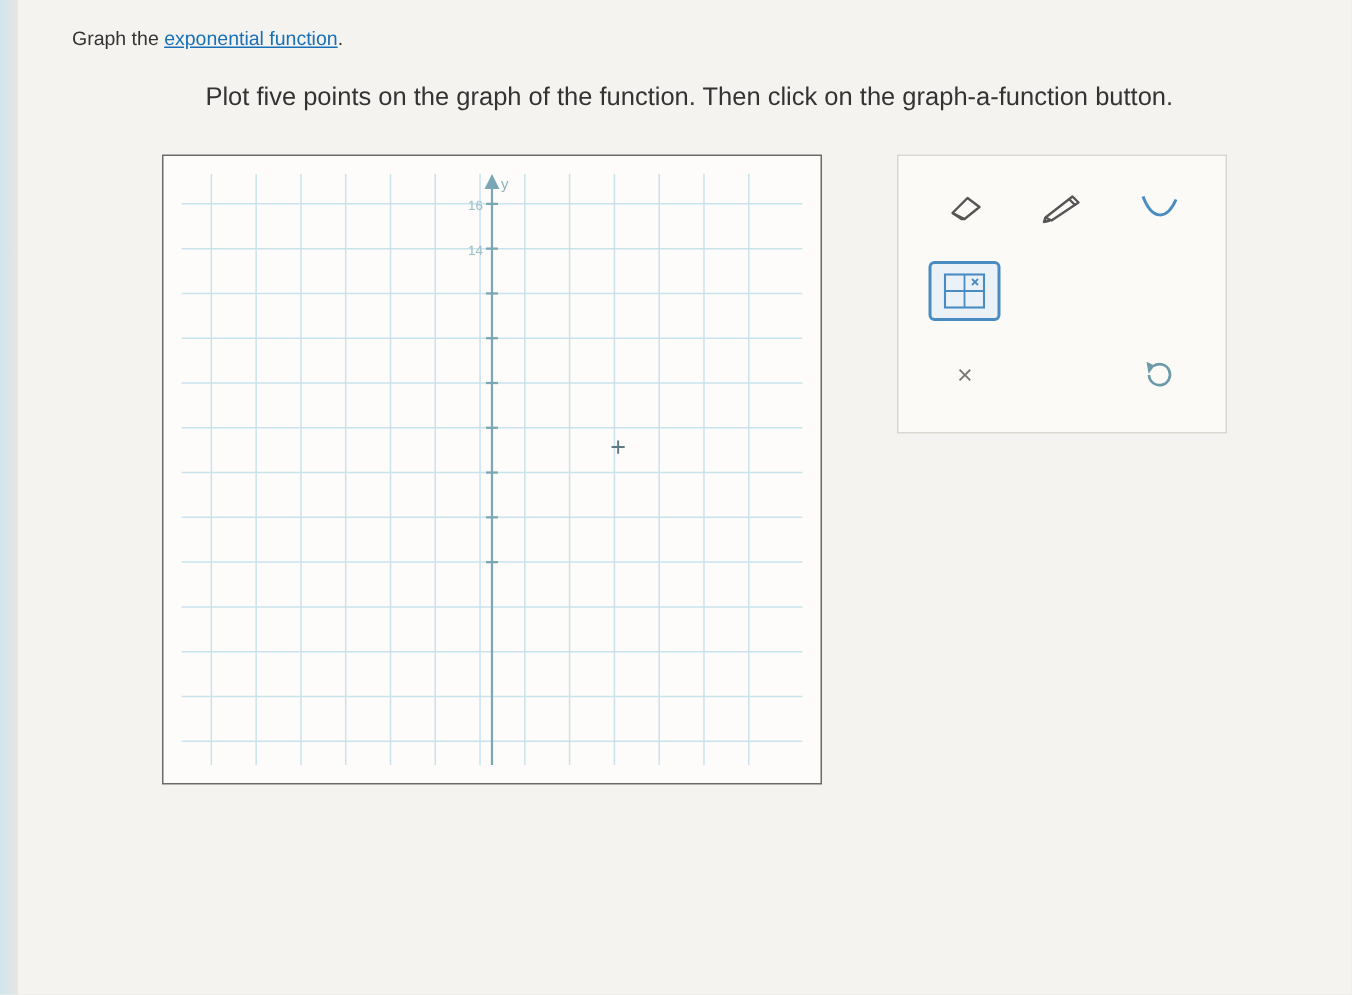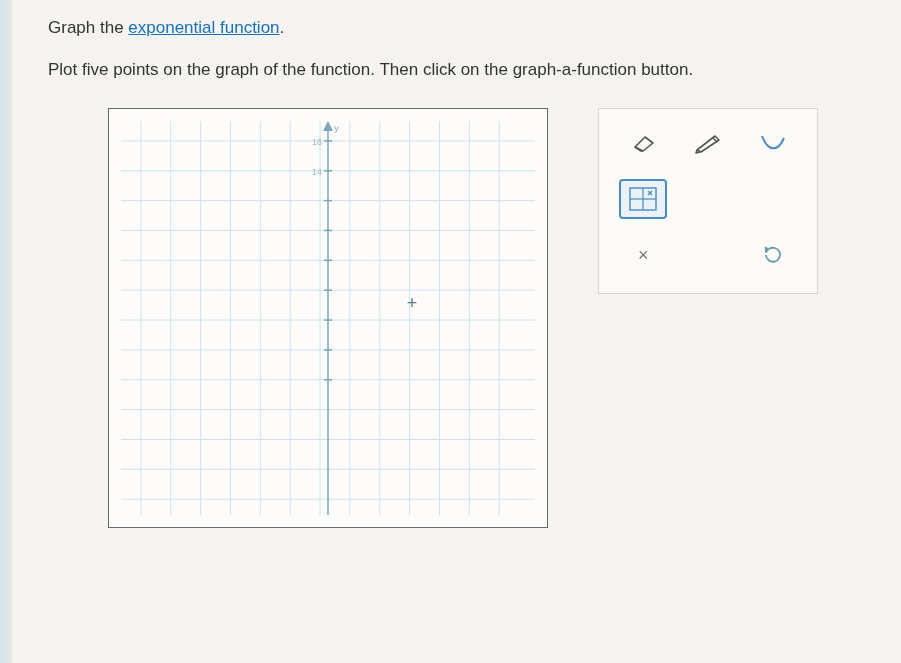--- a/index.html
+++ b/index.html
@@ -16,21 +16,21 @@
     padding: 18px 30px 30px 36px;
     min-height: 663px;
     border-left: 4px solid #d8e6ea;
   }
   .sidebar-tint {
     position: absolute;
     left: 0; top: 0; width: 12px; height: 663px;
     background: linear-gradient(to right,#cfe5ec,#e8e6e3);
   }
   .prompt-line {
-    font-size: 17px;
+    font-size: 13px;
     color: #333;
     margin-bottom: 22px;
   }
   .hyperlink {
     color: #1770b8;
     text-decoration: underline;
     cursor: pointer;
   }
   .equation {
     font-family: "Times New Roman", serif;
@@ -38,20 +38,21 @@
     font-style: italic;
     color: #222;
     margin: 0 0 20px 36px;
   }
   .equation .base { font-style: normal; }
   .equation sup { font-size: 13px; font-style: italic; }
   .instruction {
     font-size: 17px;
     color: #333;
     margin-bottom: 28px;
+    text-align: center;
   }
   .work-row {
     display: flex;
     align-items: flex-start;
     gap: 50px;
     padding-left: 60px;
   }
   .graph-frame {
     width: 440px;
     height: 420px;

